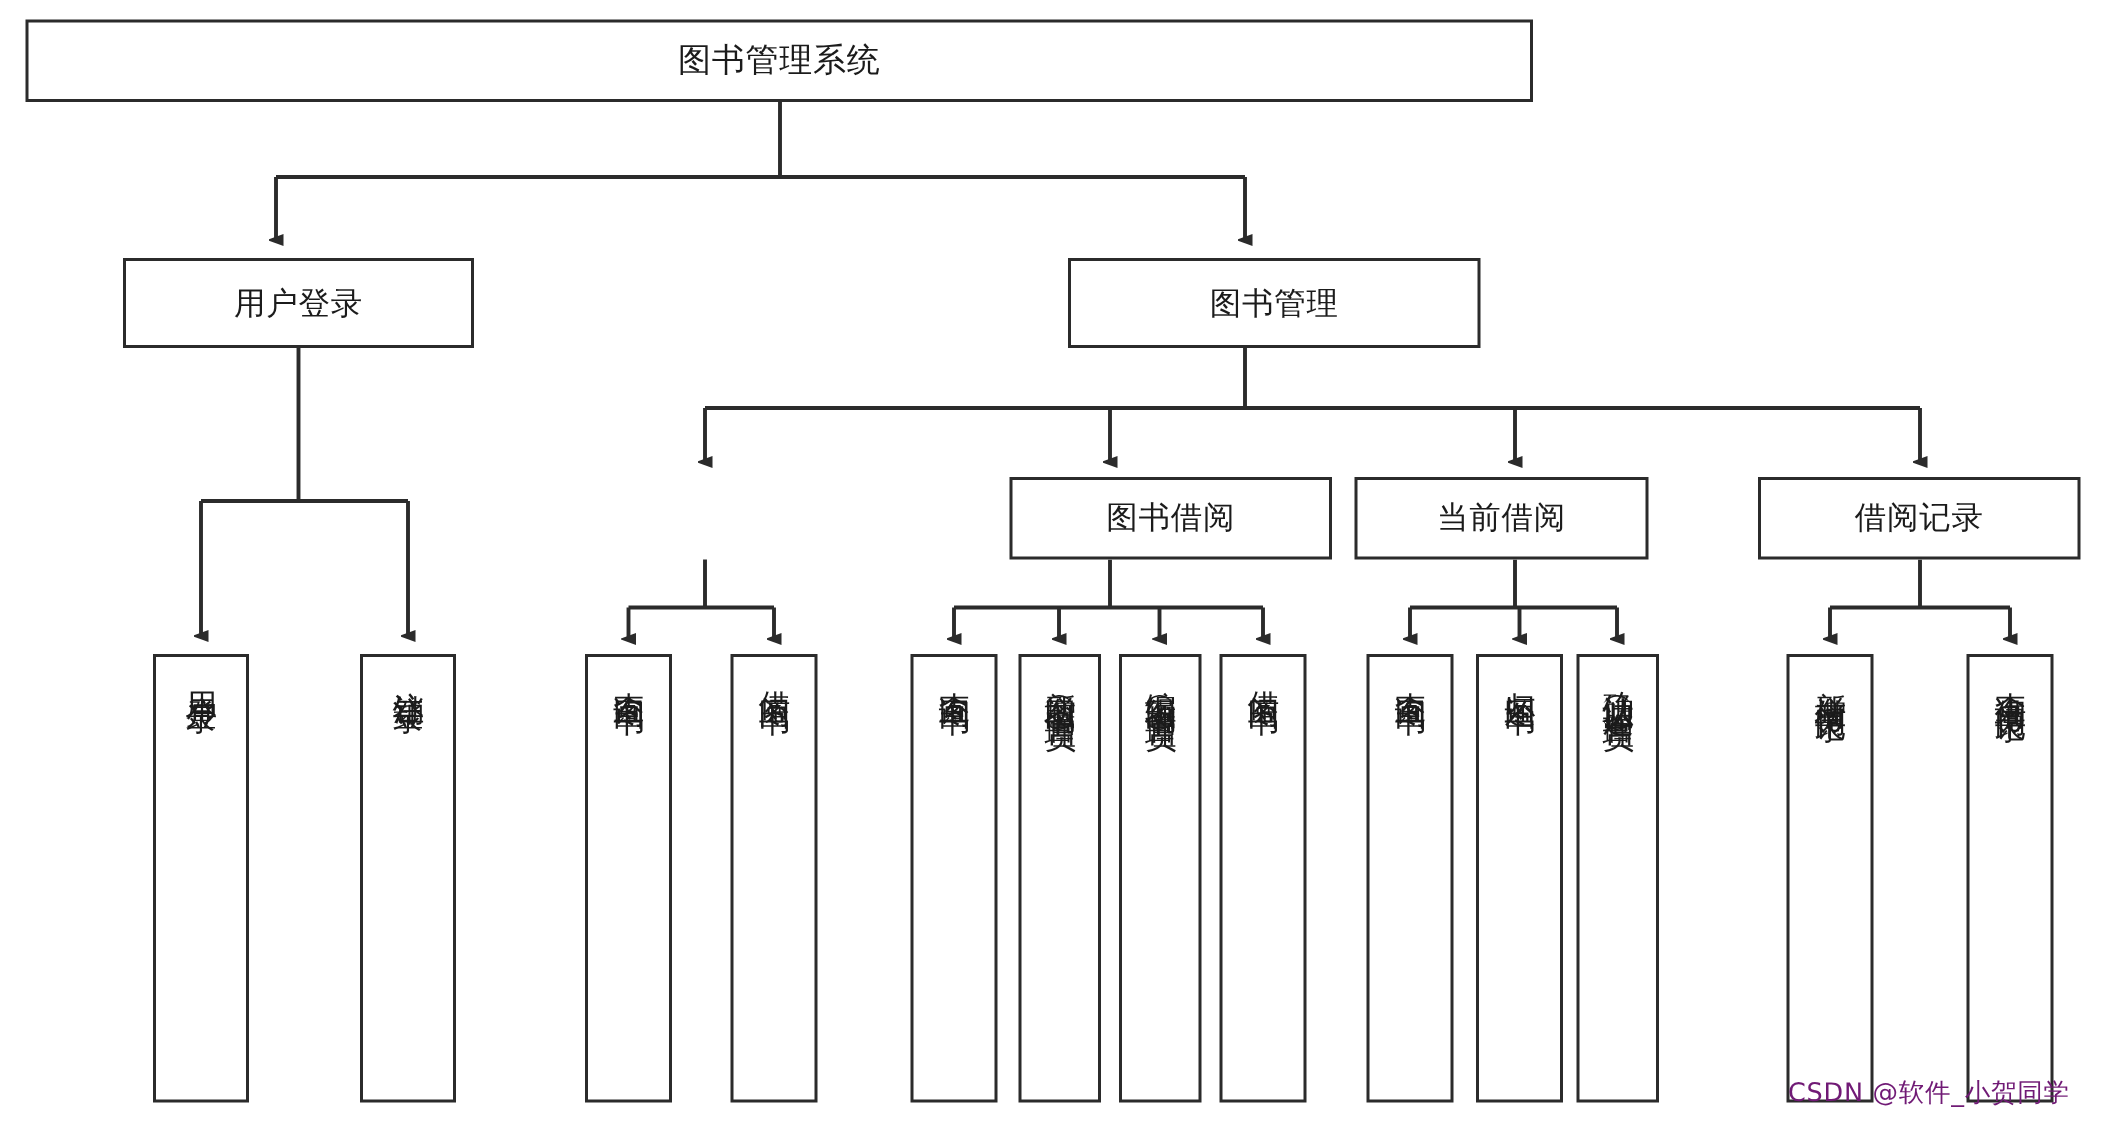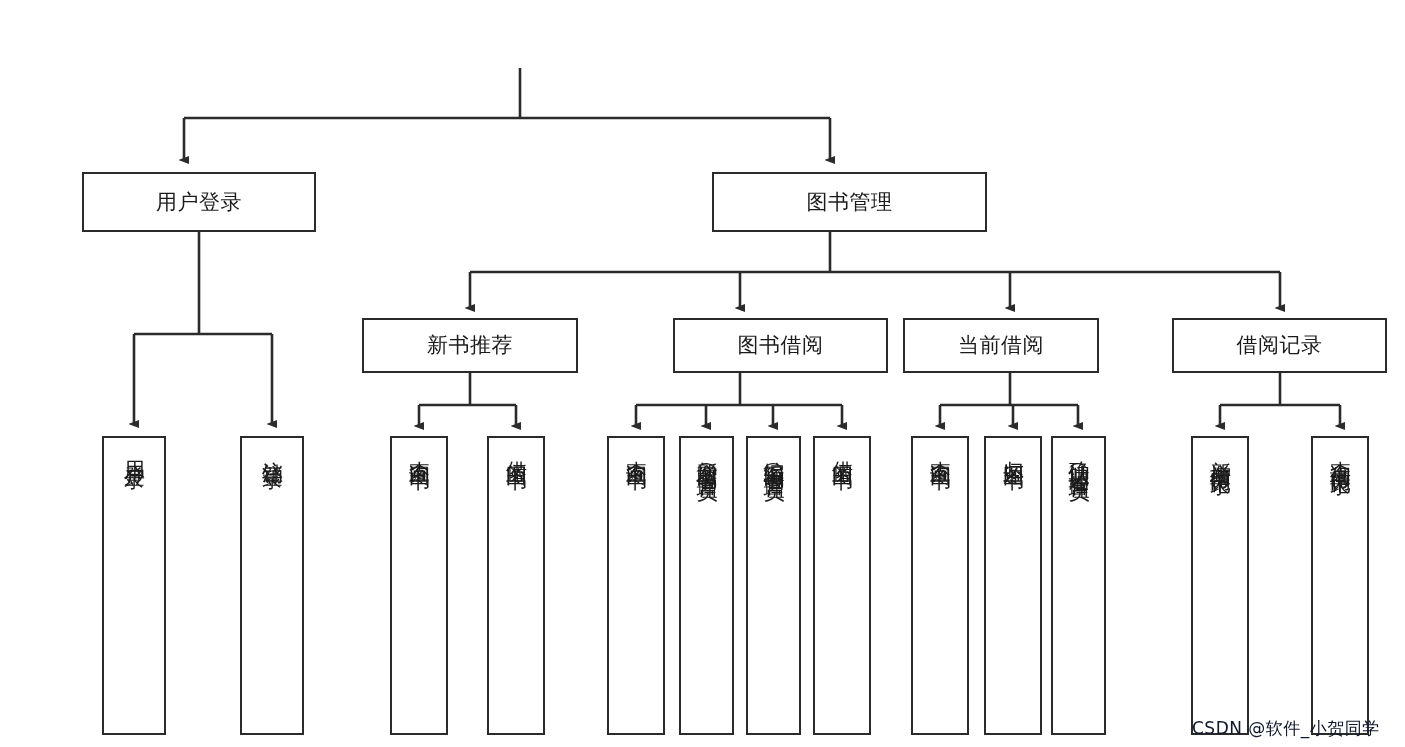--- a/index.html
+++ b/index.html
@@ -56,21 +56,21 @@
   .node.vertical .label {
     writing-mode: vertical-rl;
     text-orientation: upright;
     font-size: 21px;
     letter-spacing: 3px;
   }
   .node.root .label { font-size: 22px; }
   .watermark {
     position: absolute;
     font-size: 17px;
-    color: #0f172a;
+    color: #701a75;
     white-space: nowrap;
     letter-spacing: 0.5px;
   }
 </style>
 </head>
 <body>
 
 <div id="diagram-root">
 
   <svg class="connectors" viewBox="0 0 1405 747" xmlns="http://www.w3.org/2000/svg">
@@ -116,31 +116,31 @@
       <path d="M 1013 405 L 1013 426" marker-end="url(#arrow)"></path>
       <path d="M 1078 405 L 1078 426" marker-end="url(#arrow)"></path>
 
       <path d="M 1280 373 L 1280 405"></path>
       <path d="M 1220 405 L 1340 405"></path>
       <path d="M 1220 405 L 1220 426" marker-end="url(#arrow)"></path>
       <path d="M 1340 405 L 1340 426" marker-end="url(#arrow)"></path>
     </g>
   </svg>
 
+  <div class="node horizontal root" style="left:17px; top:13px; width:1005px; height:55px;">
+    <span class="label">图书管理系统</span>
+  </div>
 
   <div class="node horizontal" style="left:82px; top:172px; width:234px; height:60px;">
     <span class="label">用户登录</span>
   </div>
   <div class="node horizontal" style="left:712px; top:172px; width:275px; height:60px;">
     <span class="label">图书管理</span>
   </div>
 
-  <div class="node horizontal" style="left:362px; top:318px; width:216px; height:55px;">
-    <span class="label">新书推荐</span>
-  </div>
   <div class="node horizontal" style="left:633px; top:318px; width:215px; height:55px;margin-left:40px;">
     <span class="label">图书借阅</span>
   </div>
   <div class="node horizontal" style="left:903px; top:318px; width:196px; height:55px;">
     <span class="label">当前借阅</span>
   </div>
   <div class="node horizontal" style="left:1172px; top:318px; width:215px; height:55px;">
     <span class="label">借阅记录</span>
   </div>
 

